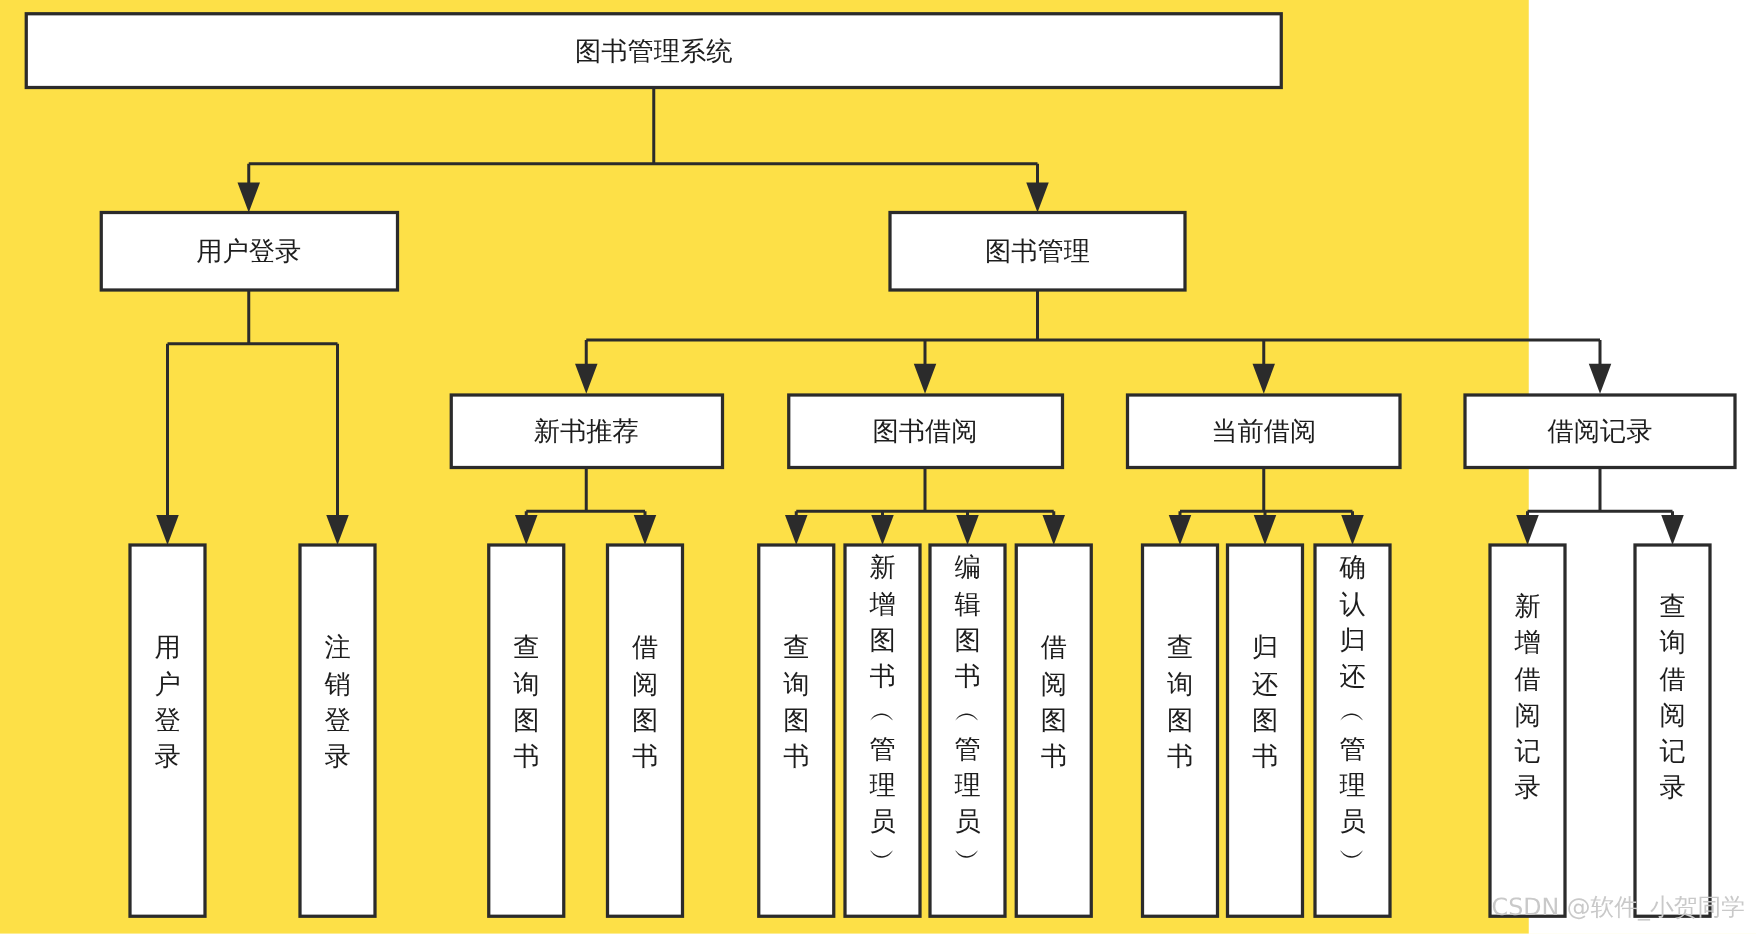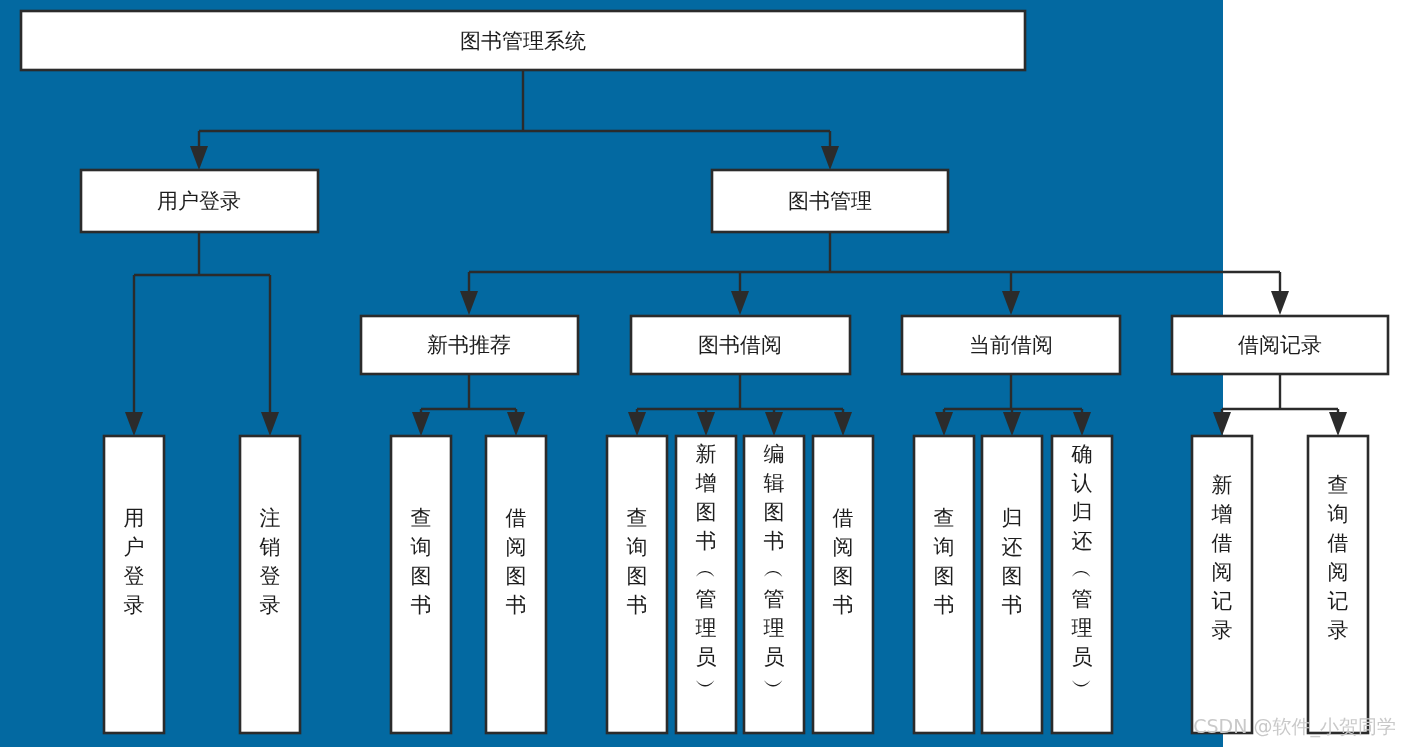--- a/index.html
+++ b/index.html
@@ -11,21 +11,21 @@
   body {
     width: 1405px;
     height: 747px;
     font-family: "DejaVu Sans", "Liberation Sans", sans-serif;
     overflow: hidden;
   }
   #diagram-root {
     position: relative;
     width: 1223px;
     height: 747px;
-    background: #0369a1;
+    background: #fde047;
     text-decoration: underline;
   }
   svg#flowchart {
     position: absolute;
     left: 0;
     top: 0;
     width: 1405px;
     height: 747px;
     display: block;
   }

